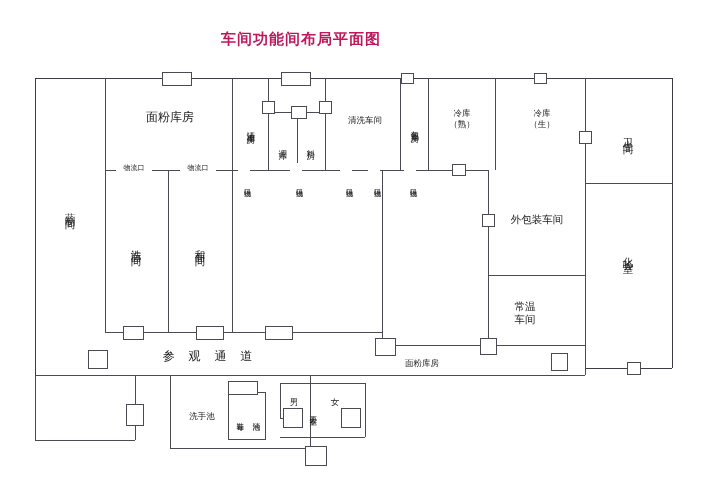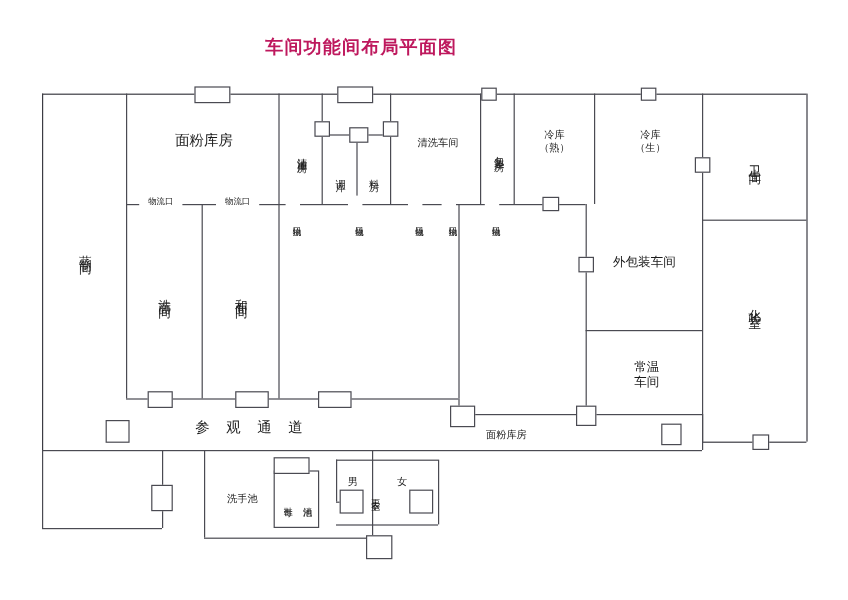--- a/index.html
+++ b/index.html
@@ -214,21 +214,21 @@
   <div class="room-label small" style="left:330px; top:110px; width:70px; height:20px;">清洗车间</div>
   <div class="room-label vert tight small" style="left:404px; top:90px; width:22px; height:72px;">包装库房</div>
 
   <div class="room-label small" style="left:430px; top:95px; width:64px; height:48px;">冷库
 （熟）</div>
   <div class="room-label small" style="left:500px; top:95px; width:84px; height:48px;">冷库
 （生）</div>
 
 
   <div class="room-label" style="left:495px; top:198px; width:84px; height:44px;">外包装车间</div>
-  <div class="room-label" style="left:497px; top:290px; width:84px; height:46px;text-align:center;">常温
+  <div class="room-label" style="left:483px; top:290px; width:84px; height:46px;text-align:center;">常温
 车间</div>
 
   <div class="room-label vert" style="left:608px; top:95px; width:40px; height:76px;">卫生间</div>
   <div class="room-label vert" style="left:608px; top:215px; width:40px; height:76px;">化验室</div>
 
   <div class="room-label big wide" style="left:130px; top:345px; width:160px; height:22px;">参 观 通 道</div>
   <div class="room-label small" style="left:384px; top:354px; width:76px; height:18px;">面粉库房</div>
 
   <div class="room-label small" style="left:178px; top:407px; width:48px; height:18px;">洗手池</div>
   <div class="room-label vert tight tiny" style="left:232px; top:400px; width:16px; height:34px;">鞋毒</div>

